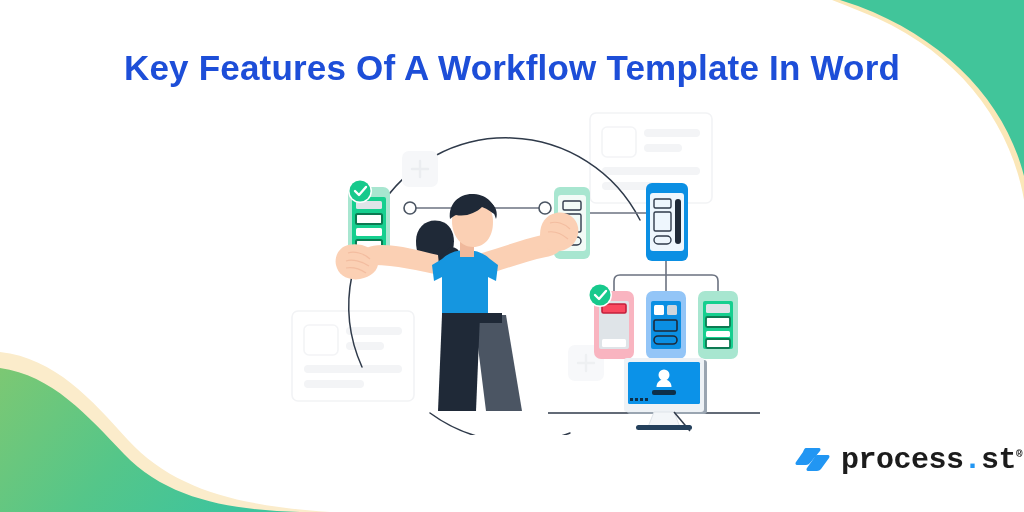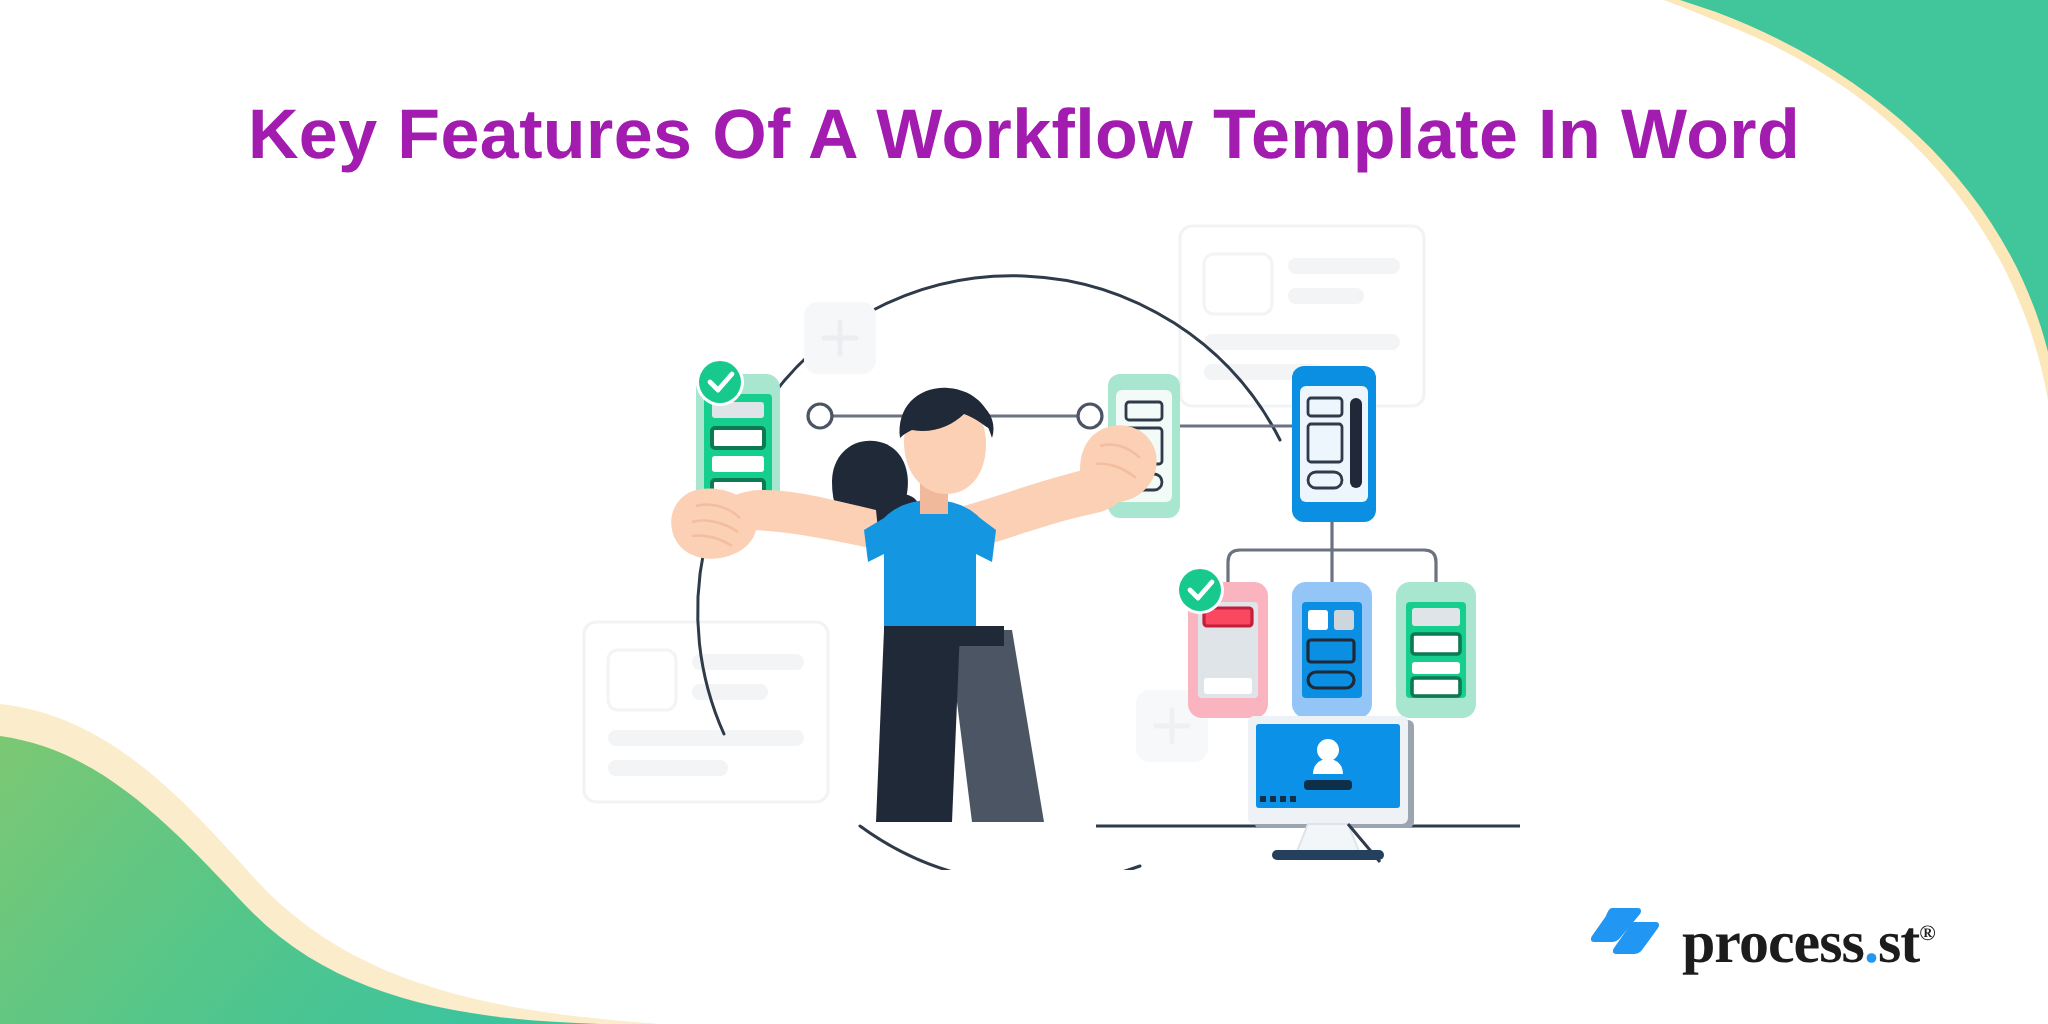--- a/index.html
+++ b/index.html
@@ -32,21 +32,21 @@
   #title {
     position: absolute;
     left: 0;
     top: 48px;
     width: 1024px;
     text-align: center;
     font-family: "Liberation Sans", sans-serif;
     font-size: 35px;
     font-weight: bold;
     letter-spacing: 0.2px;
-    color: #a21caf;
+    color: #1d4ed8;
     white-space: nowrap;
   }
 
   
   #illustration {
     position: absolute;
     left: 270px;
     top: 95px;
     width: 490px;
     height: 340px;
@@ -63,29 +63,28 @@
   #logo {
     position: absolute;
     left: 795px;
     top: 445px;
     display: flex;
     align-items: center;
     gap: 10px;
   }
   #logo-mark { width: 36px; height: 30px; flex: none; }
   #logo-text {
-    font-family: Liberation Serif, serif;
+    font-family: Liberation Mono, monospace;
     font-size: 30px;
     font-weight: bold;
     color: #1c1c1c;
     letter-spacing: -0.5px;
     line-height: 1;
     position: relative;
     white-space: nowrap;
-    margin-top: 12px;
   }
   #logo-text .dot { color: #2196f3; }
   #logo-text .st { color: #1c1c1c; }
   #logo-reg {
     font-size: 11px;
     font-weight: bold;
     vertical-align: super;
     color: #1c1c1c;
   }
 </style>

